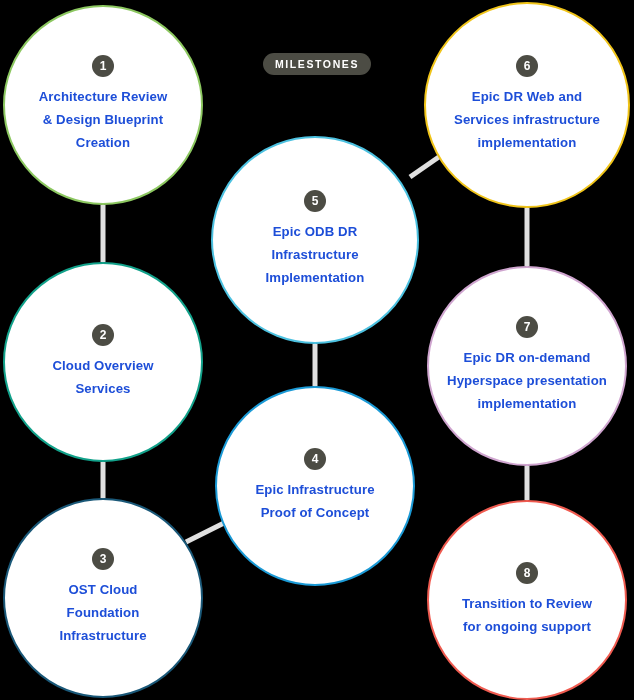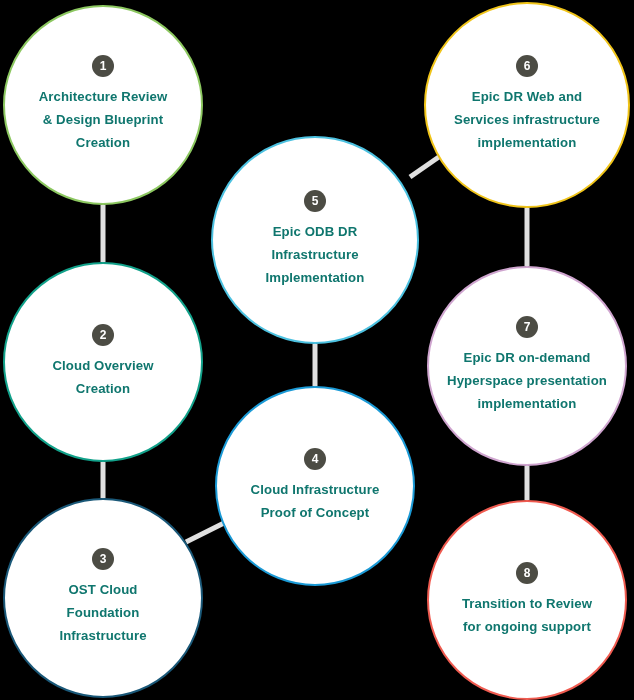--- a/index.html
+++ b/index.html
@@ -47,21 +47,21 @@
     color: #ffffff;
     font-size: 12px;
     font-weight: bold;
     line-height: 22px;
     text-align: center;
     margin-bottom: 9px;
     flex: 0 0 auto;
     letter-spacing: 0;
   }
   .label {
-    color: #0f766e;
+    color: #1d4ed8;
     font-size: 13.2px;
     font-weight: bold;
     line-height: 1.72;
     padding: 0 14px;
     white-space: pre-line;
     letter-spacing: 0.1px;
   }
   #milestones-badge {
     position: absolute;
     left: 263px;
@@ -88,42 +88,45 @@
   <svg id="connectors" viewBox="0 0 634 700" preserveAspectRatio="none">
       <line x1="103" y1="205" x2="103" y2="262" stroke="#e0e0e0" stroke-width="5" stroke-linecap="butt"></line>
       <line x1="103" y1="462" x2="103" y2="498" stroke="#e0e0e0" stroke-width="5" stroke-linecap="butt"></line>
       <line x1="186" y1="542" x2="236" y2="517" stroke="#e0e0e0" stroke-width="5" stroke-linecap="butt"></line>
       <line x1="315" y1="344" x2="315" y2="386" stroke="#e0e0e0" stroke-width="5" stroke-linecap="butt"></line>
       <line x1="410" y1="177" x2="446" y2="152" stroke="#e0e0e0" stroke-width="5" stroke-linecap="butt"></line>
       <line x1="527" y1="208" x2="527" y2="266" stroke="#e0e0e0" stroke-width="5" stroke-linecap="butt"></line>
       <line x1="527" y1="466" x2="527" y2="500" stroke="#e0e0e0" stroke-width="5" stroke-linecap="butt"></line>
     </svg>
 
+  <div id="milestones-badge">
+    <span>MILESTONES</span>
+  </div>
 
   <div id="nodes-host">
       <div class="node" style="left: 3px; top: 5px; width: 200px; height: 200px; border: 2.5px solid rgb(140, 199, 96);">
         <div class="badge">1</div>
         <div class="label">Architecture Review
 &amp; Design Blueprint
 Creation</div>
       </div>
       <div class="node" style="left: 3px; top: 262px; width: 200px; height: 200px; border: 2.5px solid rgb(18, 161, 138);">
         <div class="badge">2</div>
         <div class="label">Cloud Overview
-Creation</div>
+Services</div>
       </div>
       <div class="node" style="left: 3px; top: 498px; width: 200px; height: 200px; border: 2.5px solid rgb(26, 88, 120);">
         <div class="badge">3</div>
         <div class="label">OST Cloud
 Foundation
 Infrastructure</div>
       </div>
       <div class="node" style="left: 215px; top: 386px; width: 200px; height: 200px; border: 2.5px solid rgb(27, 154, 214);">
         <div class="badge">4</div>
-        <div class="label">Cloud Infrastructure
+        <div class="label">Epic Infrastructure
 Proof of Concept</div>
       </div>
       <div class="node" style="left: 211px; top: 136px; width: 208px; height: 208px; border: 2.5px solid rgb(76, 193, 224);">
         <div class="badge">5</div>
         <div class="label">Epic ODB DR
 Infrastructure
 Implementation</div>
       </div>
       <div class="node" style="left: 424px; top: 2px; width: 206px; height: 206px; border: 2.5px solid rgb(240, 196, 25);">
         <div class="badge">6</div>

